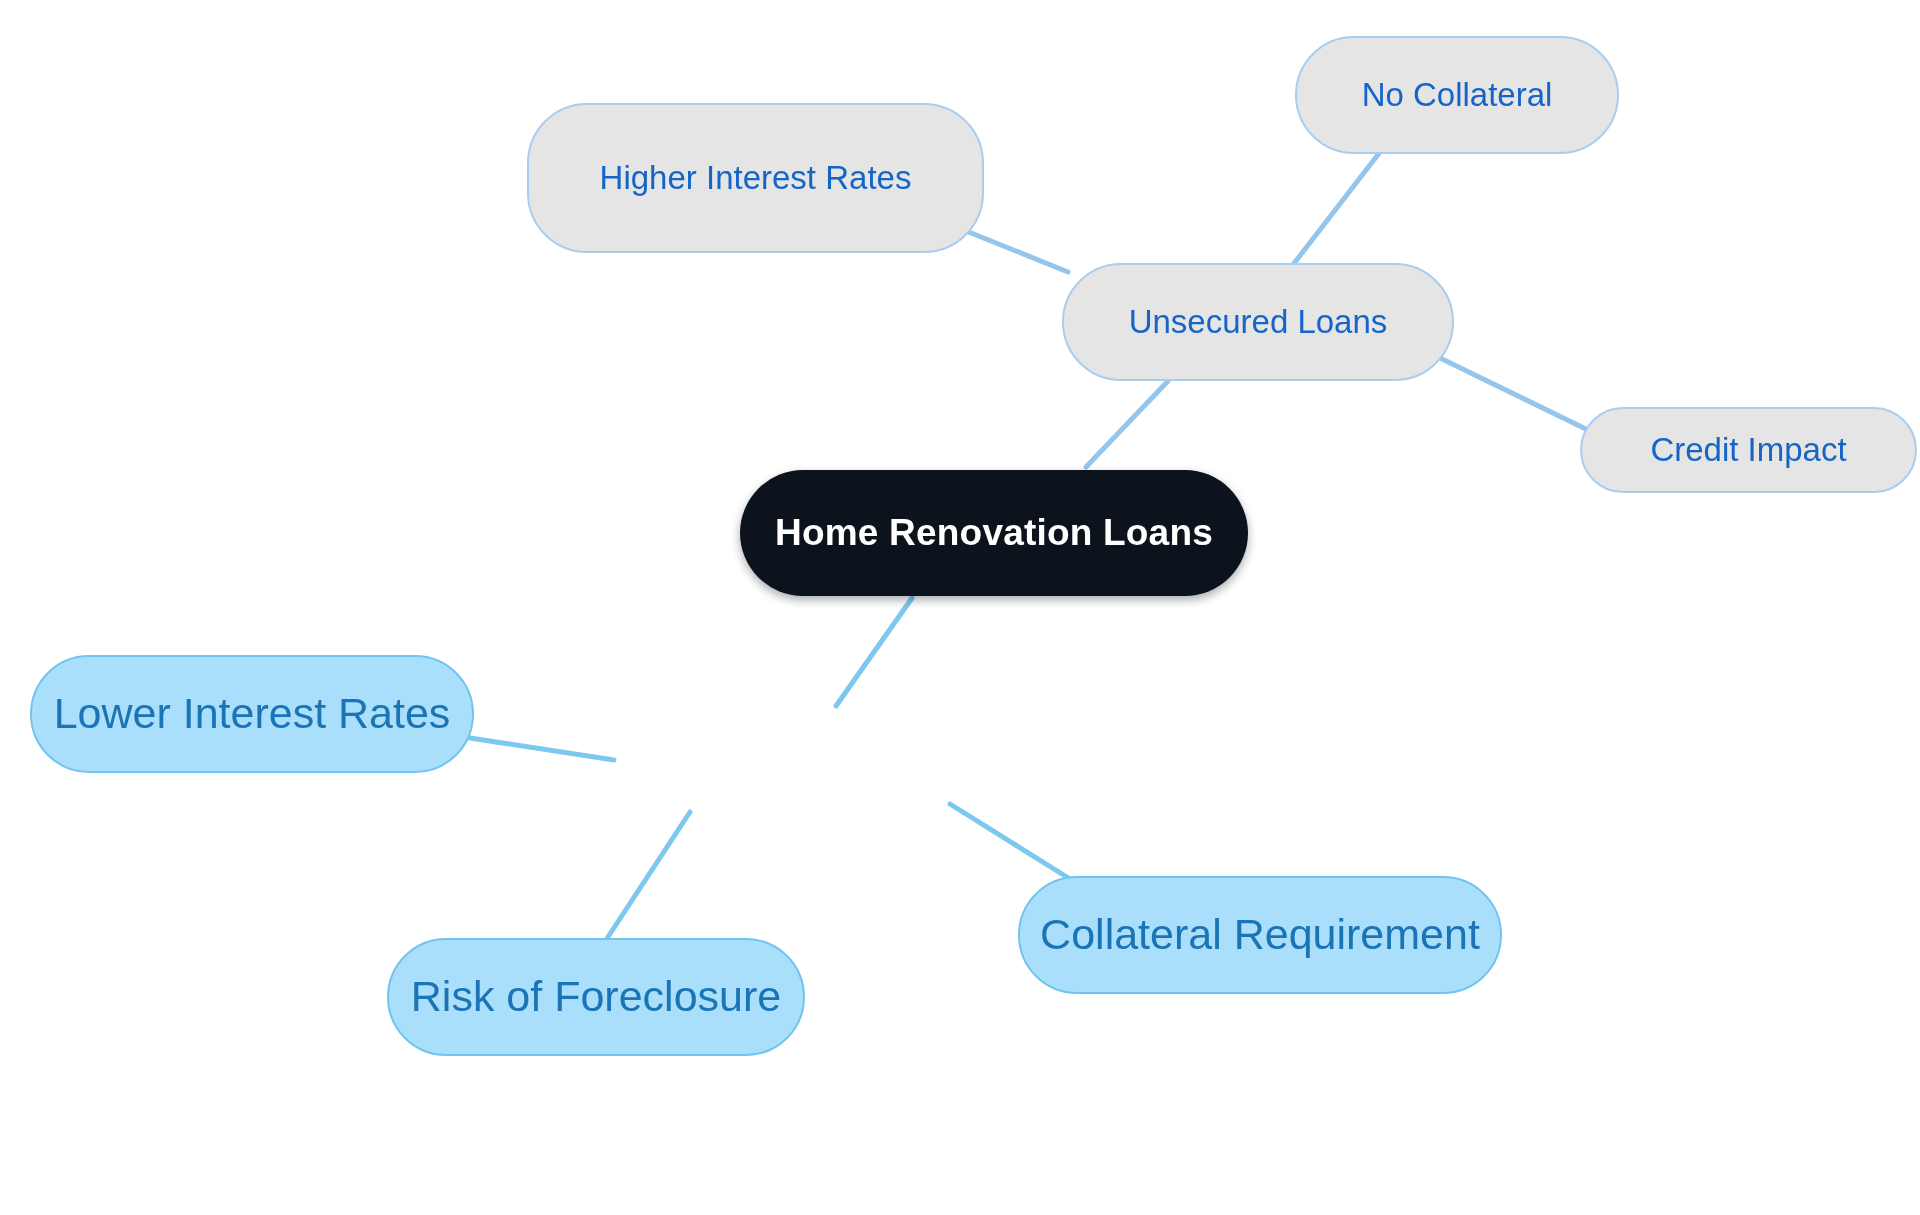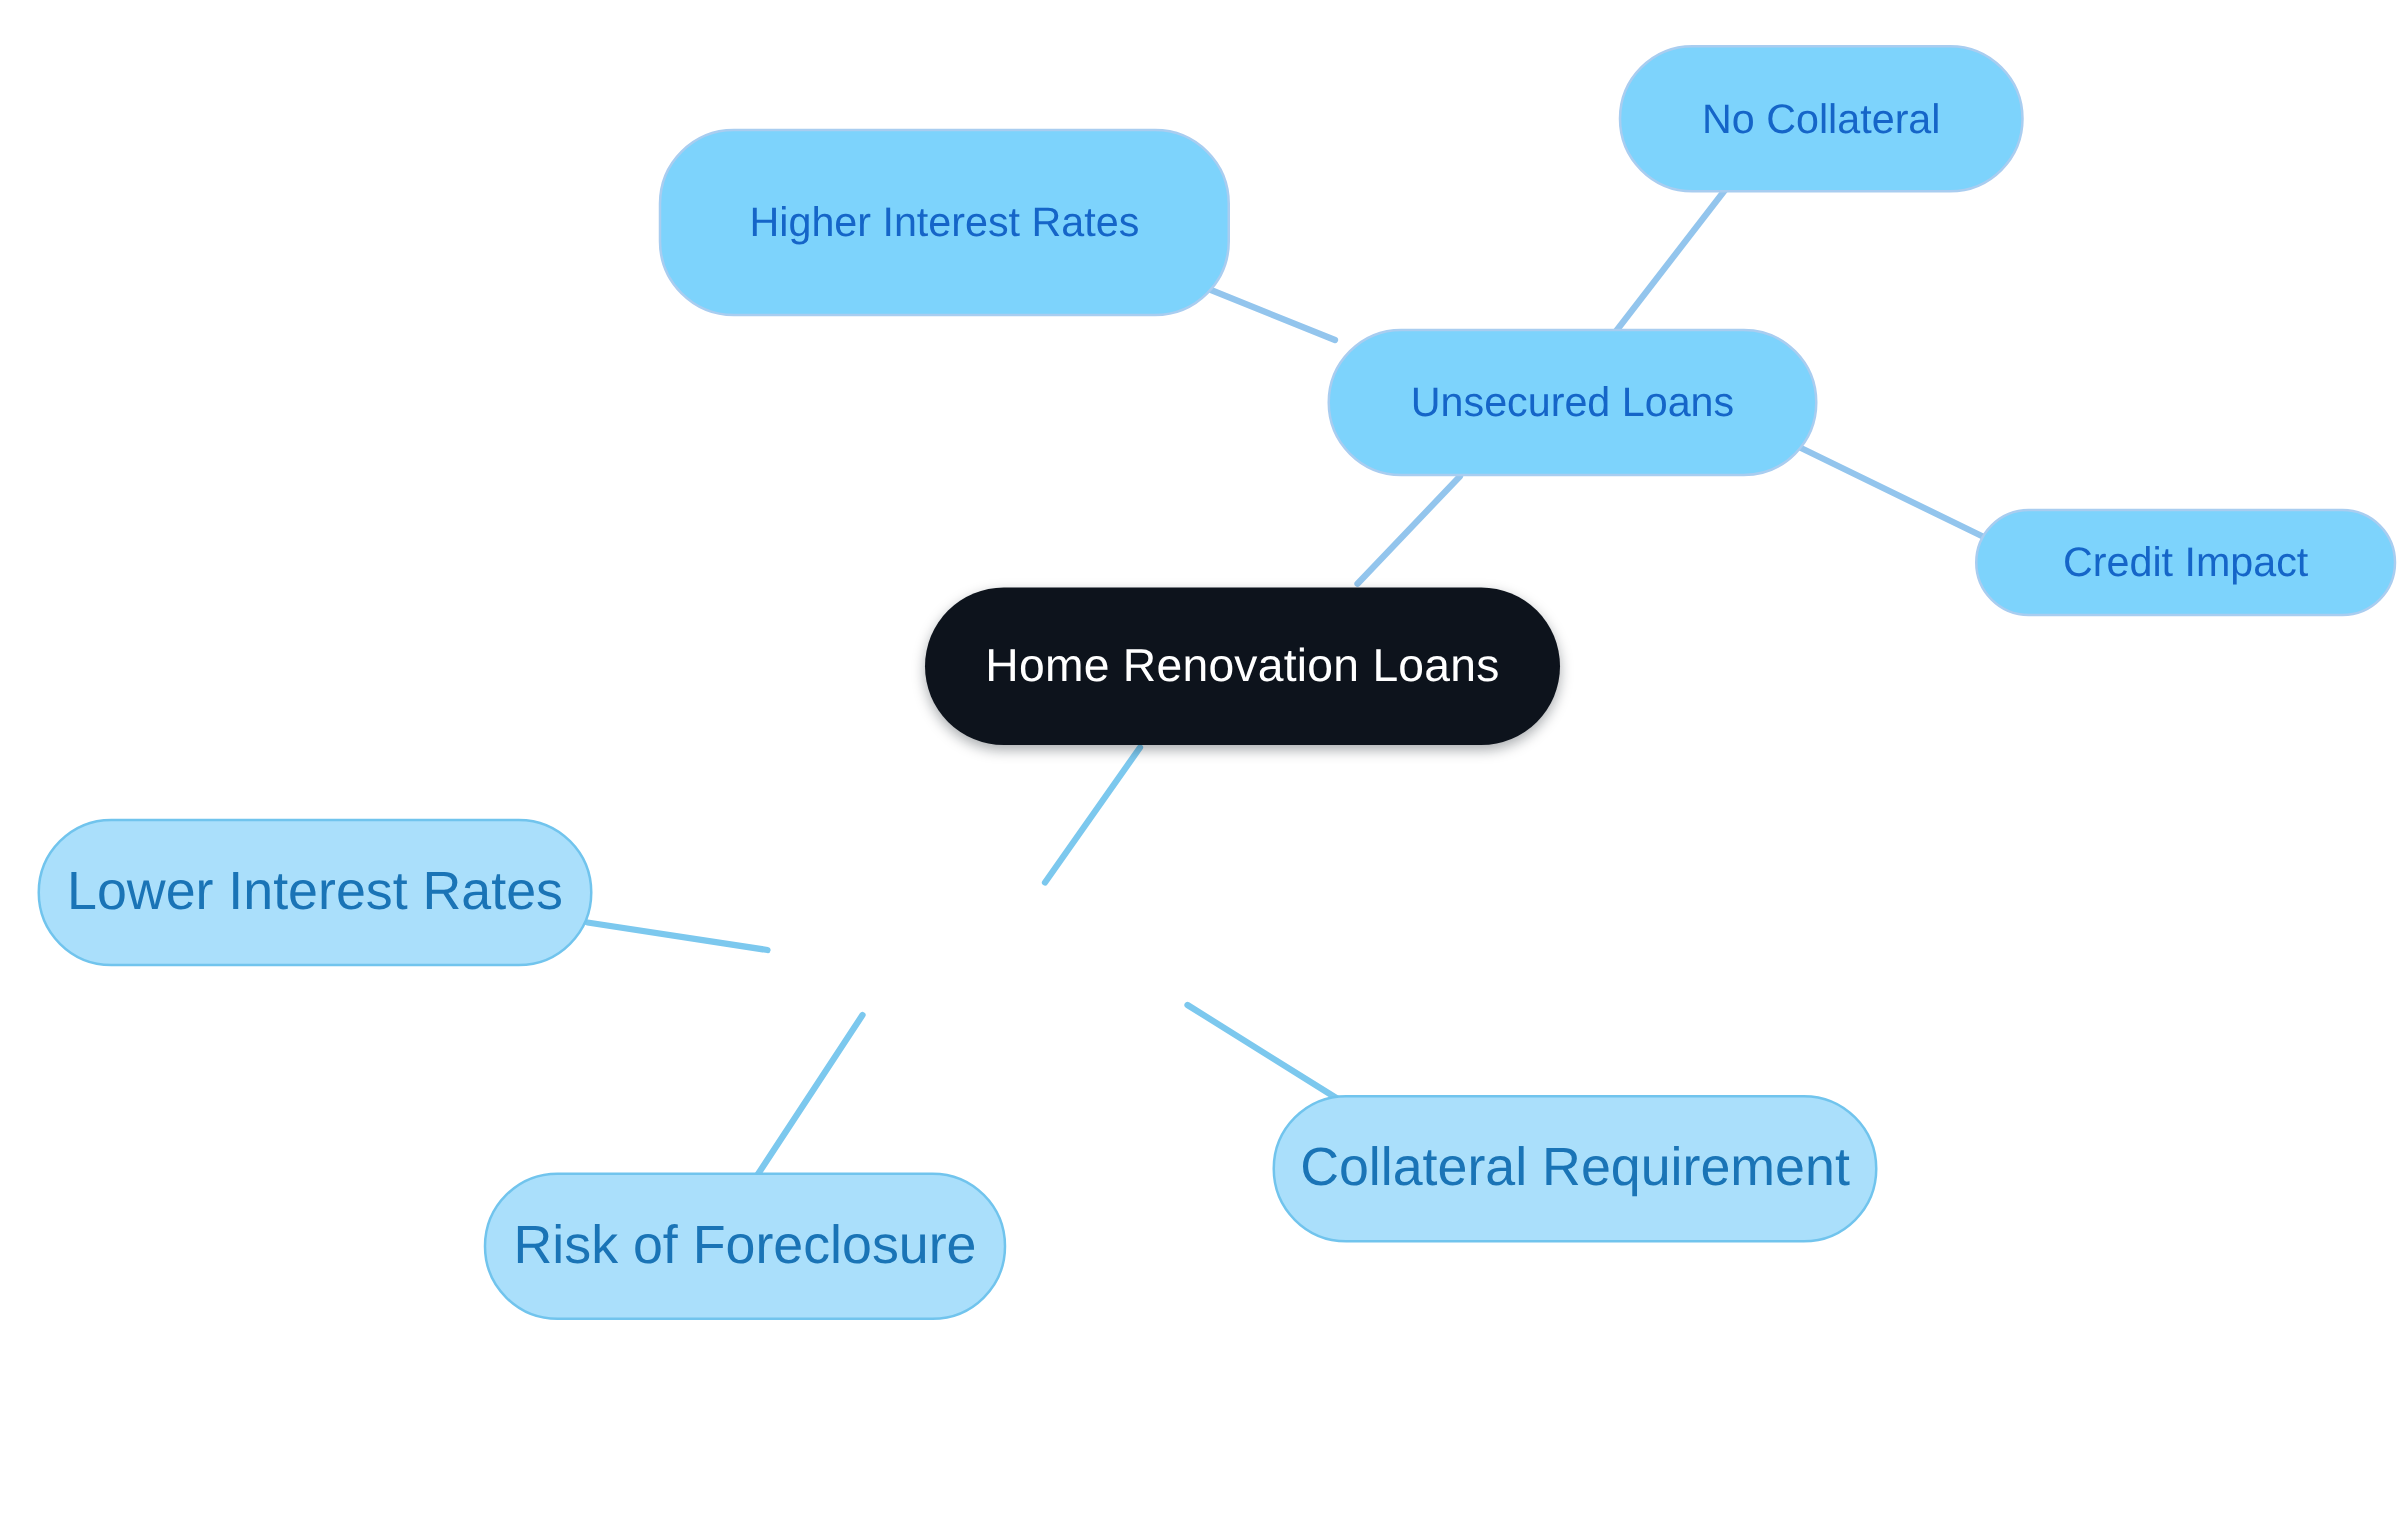--- a/index.html
+++ b/index.html
@@ -42,28 +42,28 @@
 
   
   .node-root {
     background: #0d131c;
     border-radius: 64px;
     color: #ffffff;
     box-shadow: 0 4px 10px rgba(10, 16, 26, 0.35);
   }
   .node-root .node-label {
     font-size: 37px;
-    font-weight: 400;
+    font-weight: 700;
     letter-spacing: 0.2px;
     color: #ffffff;
   }
 
   
   .node-pale {
-    background: #7dd3fc;
+    background: #e5e5e5;
     border: 2px solid #a9cdf0;
     border-radius: 60px;
     align-items: center;
   }
   .node-pale .node-label {
     font-size: 33px;
     font-weight: 400;
     color: #1565c8;
   }
 

